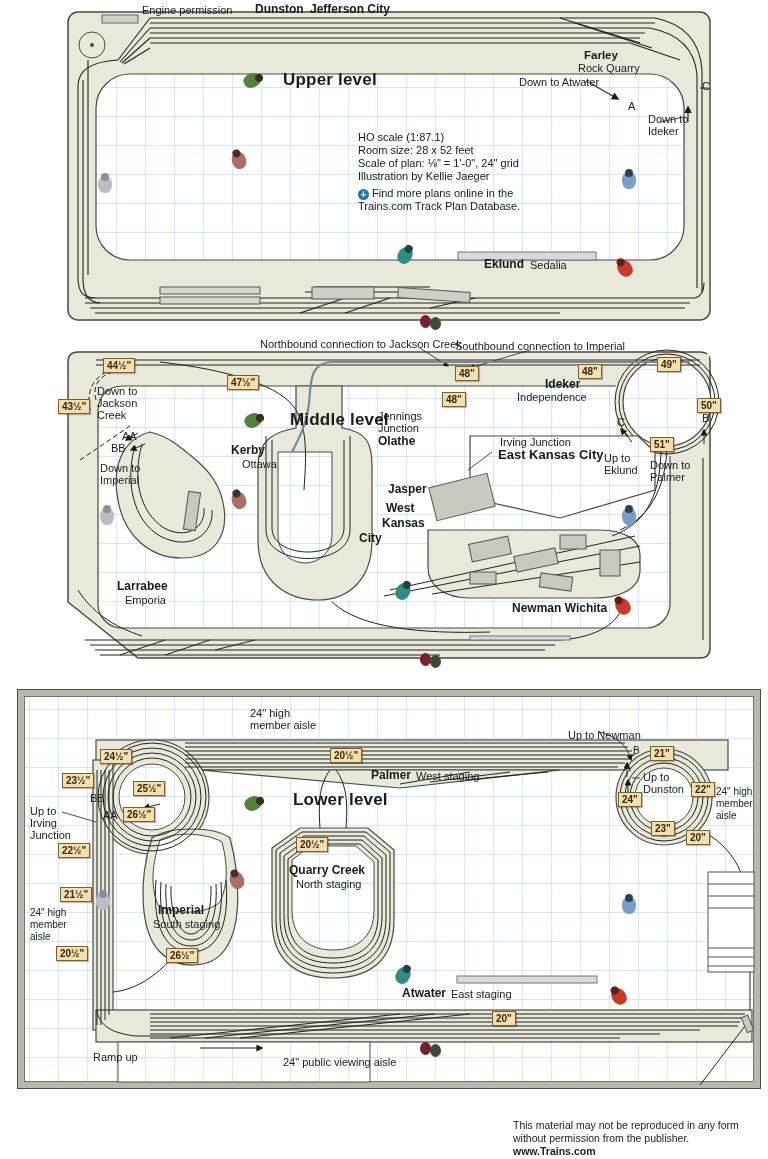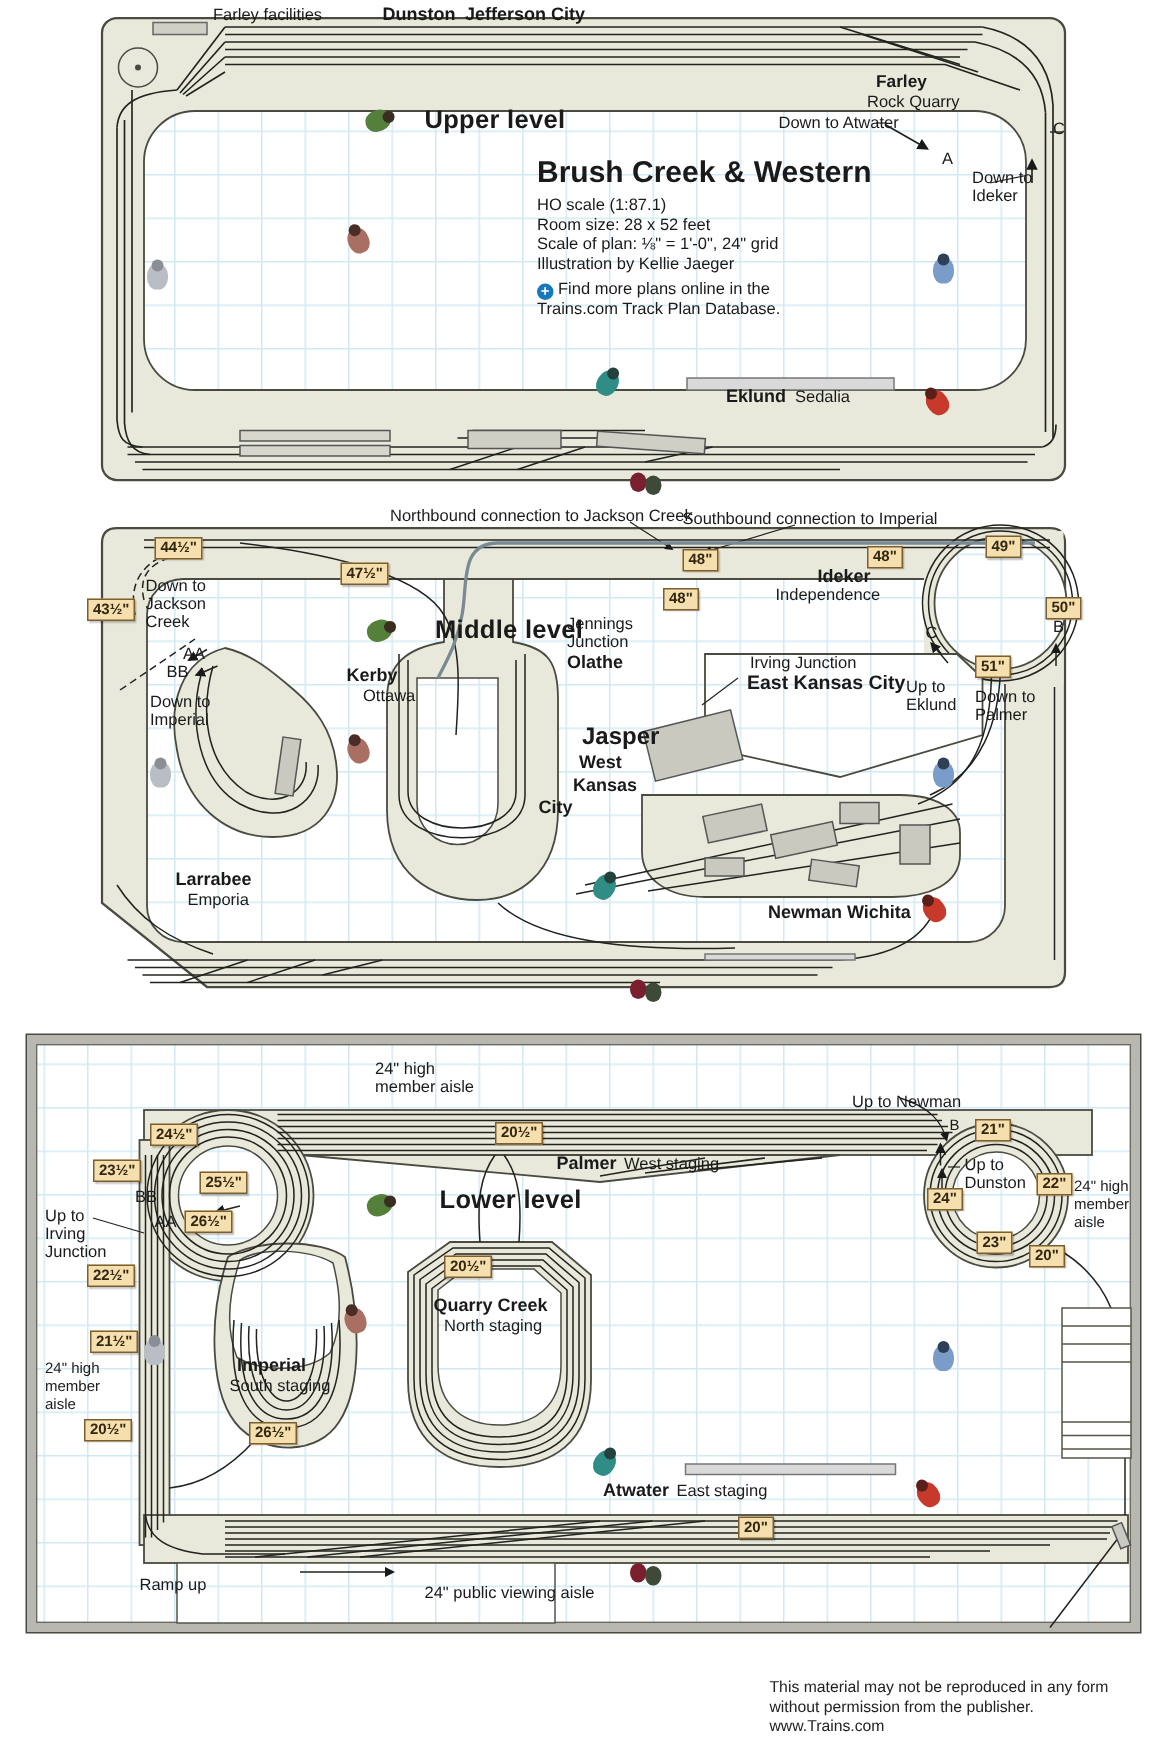--- a/index.html
+++ b/index.html
@@ -254,26 +254,25 @@
       <path d="M170 280 C152 300 132 310 113 312"></path>
     </g>
     <g>
       <rect x="708" y="192" width="46" height="100" fill="#ffffff" stroke="#55554a"></rect>
       <path d="M708 204 H754 M708 216 H754 M708 228 H754 M708 268 H754 M708 277 H754 M708 286 H754" stroke="#55554a" fill="none"></path>
       <rect x="744" y="336" width="7" height="16" fill="#c9c9c3" stroke="#555" transform="rotate(-22 747 344)"></rect>
       <rect x="457" y="296" width="140" height="7" fill="#d9d9d9" stroke="#777"></rect>
     </g>
   </svg>
 
-  <div class="lbl" style="left:142px;top:4px">Farley facilities</div>
+  <div class="lbl" style="left:142px;top:4px">Engine permission</div>
   <div class="lbl b" style="left:255px;top:3px;font-size:12px">Dunston</div>
   <div class="lbl b" style="left:310px;top:3px;font-size:12px">Jefferson City</div>
   <div class="lbl lv" style="left:283px;top:70px">Upper level</div>
 
-  <div class="lbl ttl" style="left:358px;top:104px">Brush Creek &amp; Western</div>
   <div class="lbl" style="left:358px;top:131px">HO scale (1:87.1)</div>
   <div class="lbl" style="left:358px;top:144px">Room size: 28 x 52 feet</div>
   <div class="lbl" style="left:358px;top:157px">Scale of plan: ⅛" = 1'-0", 24" grid</div>
   <div class="lbl" style="left:358px;top:170px">Illustration by Kellie Jaeger</div>
   <div class="lbl promo" style="left:358px;top:187px"><span class="plus-icon">+</span><span>Find more plans online in the</span></div>
   <div class="lbl promo" style="left:358px;top:200px">Trains.com Track Plan Database.</div>
 
   <div class="lbl b" style="left:584px;top:49px;font-size:11.5px">Farley</div>
   <div class="lbl" style="left:578px;top:62px">Rock Quarry</div>
   <div class="lbl" style="left:519px;top:76px">Down to Atwater</div>
@@ -311,21 +310,21 @@
   <div class="lbl b" style="left:545px;top:378px;font-size:12px">Ideker</div>
   <div class="lbl" style="left:517px;top:391px">Independence</div>
   <div class="lbl" style="left:500px;top:436px">Irving Junction</div>
   <div class="lbl b" style="left:498px;top:448px;font-size:13px">East Kansas City</div>
   <div class="lbl" style="left:604px;top:452px">Up to</div>
   <div class="lbl" style="left:604px;top:464px">Eklund</div>
   <div class="lbl" style="left:617px;top:416px">C</div>
   <div class="lbl" style="left:650px;top:459px">Down to</div>
   <div class="lbl" style="left:650px;top:471px">Palmer</div>
   <div class="lbl" style="left:702px;top:412px">B</div>
-  <div class="lbl b" style="left:388px;top:483px;font-size:16px">Jasper</div>
+  <div class="lbl b" style="left:388px;top:483px;font-size:12px">Jasper</div>
   <div class="lbl b" style="left:386px;top:502px;font-size:12px">West</div>
   <div class="lbl b" style="left:382px;top:517px;font-size:12px">Kansas</div>
   <div class="lbl b" style="left:359px;top:532px;font-size:12px">City</div>
   <div class="lbl b" style="left:117px;top:580px;font-size:12px">Larrabee</div>
   <div class="lbl" style="left:125px;top:594px">Emporia</div>
   <div class="lbl b" style="left:512px;top:602px;font-size:12px">Newman  Wichita</div>
 
   <div class="lbl" style="left:250px;top:707px">24" high</div>
   <div class="lbl" style="left:250px;top:719px">member aisle</div>
   <div class="badge" style="left:330px;top:748px">20½"</div>
@@ -436,15 +435,15 @@
   <div class="person" style="left:612px;top:988px;background:#c7392b;transform:rotate(-35deg)">
       <span class="head" style="background:#5a1f18"></span>
     </div>
   <div class="pair" style="left:420px;top:1042px">
       <span style="left:0;background:#7a1f2e"></span>
       <span style="left:10px;top:2px;background:#3e4a38"></span>
     </div>
 
   <div class="footer" style="left:513px;top:1119px">This material may not be reproduced in any form</div>
   <div class="footer" style="left:513px;top:1132px">without permission from the publisher.</div>
-  <div class="footer b" style="left:513px;top:1145px;font-weight:normal">www.Trains.com</div>
+  <div class="footer b" style="left:513px;top:1145px;font-weight:bold">www.Trains.com</div>
 
 </div>
 
 </body></html>

